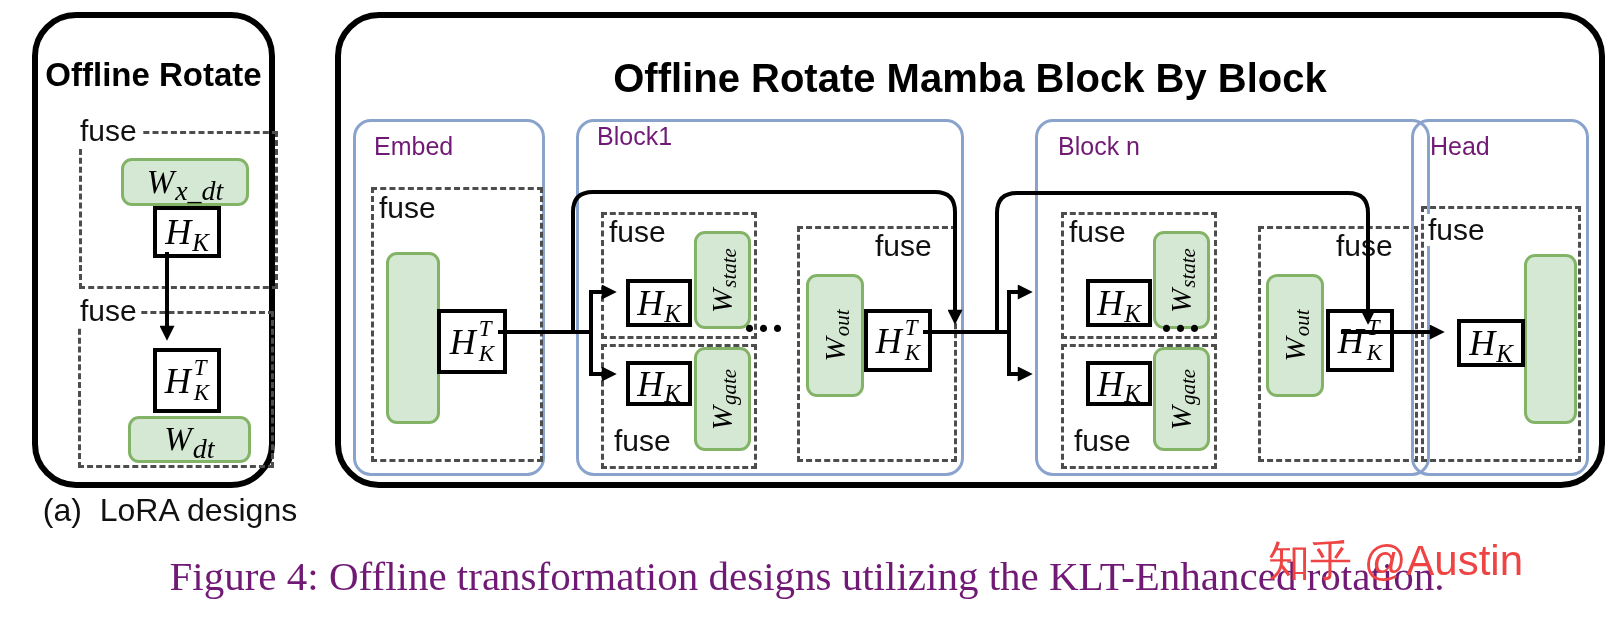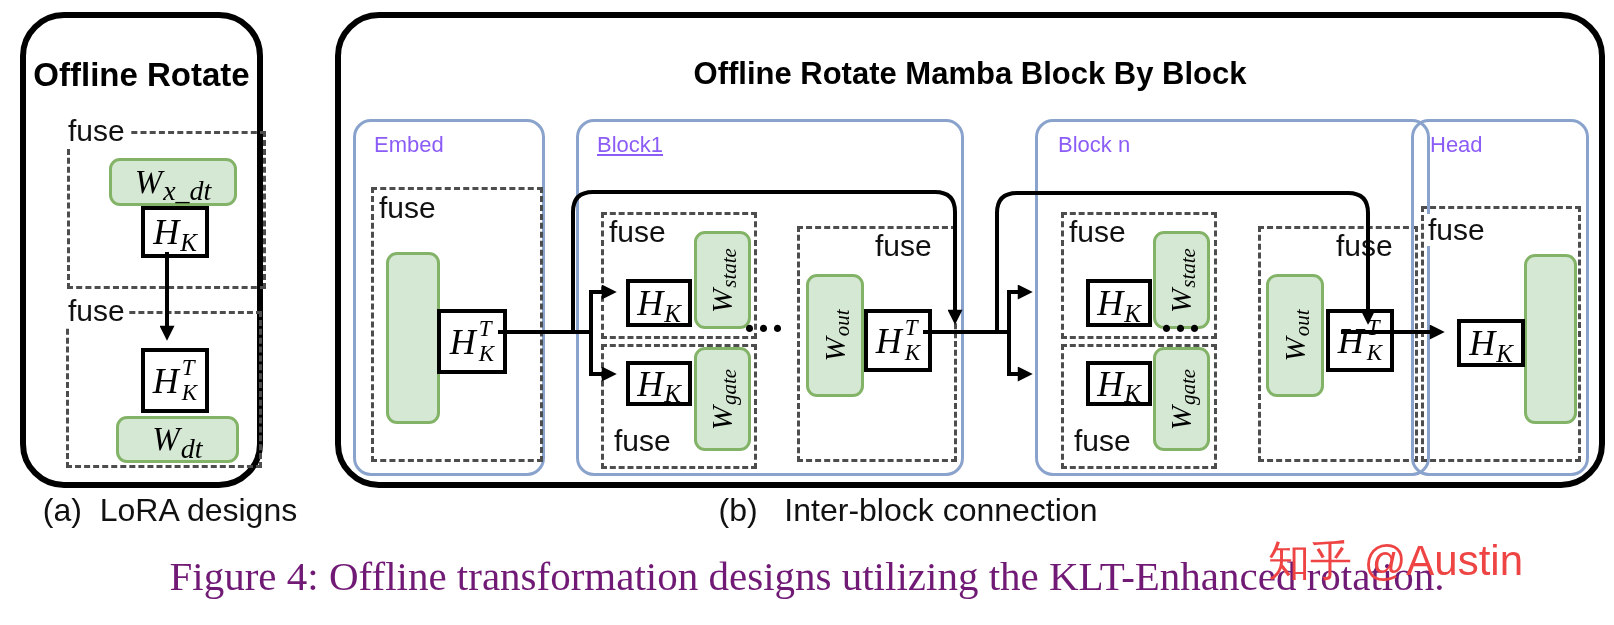--- a/index.html
+++ b/index.html
@@ -3,21 +3,21 @@
 <meta charset="utf-8">
 <style>
   html,body { margin:0; padding:0; background:#fff; }
   .canvas { position:relative; width:1614px; height:625px; background:#ffffff; overflow:hidden;
             font-family:"Liberation Sans", sans-serif; color:#111; }
 
   .panel  { position:absolute; border:6px solid #000; border-radius:44px; background:#fff; box-sizing:border-box; }
   .ptitle { position:absolute; left:0; right:0; text-align:center; font-weight:bold; color:#000; }
 
   .blue   { position:absolute; border:3px solid #8aa3cd; border-radius:18px; box-sizing:border-box; }
-  .blabel { position:absolute; font-size:22px; color:#8b5cf6; }
+  .blabel { position:absolute; font-size:25px; color:#701a75; }
 
   .dash   { position:absolute; border:3px dashed #4d4d4d; box-sizing:border-box; }
   .fuse   { position:absolute; font-size:30px; line-height:1.05; color:#111; background:#fff; padding:0 4px; }
 
   .green  { position:absolute; background:#d5e8d4; border:3px solid #82b366; border-radius:11px; box-sizing:border-box; }
   .glabel { position:absolute; inset:0; display:flex; align-items:center; justify-content:center;
             font-family:"Liberation Serif", serif; font-style:italic; color:#000; }
   .glabel .gin { display:flex; align-items:center; }
   .vert .gin { transform:rotate(-90deg); white-space:nowrap; }
 
@@ -40,21 +40,21 @@
   .dots   { position:absolute; font-family:"Liberation Serif", serif; font-weight:bold; font-size:44px;
             letter-spacing:3px; line-height:1; color:#000; }
 
   svg.overlay { position:absolute; left:0; top:0; z-index:20; pointer-events:none; }
 </style>
 </head>
 <body>
 
 <div class="canvas">
 
-  <div class="panel" style="left:20px; top:12px; width:243px; height:476px;">
+  <div class="panel" style="left:32px; top:12px; width:243px; height:476px;">
     <div class="ptitle" style="top:38px; font-size:33px;">Offline Rotate</div>
 
     <div class="dash" style="left:41px; top:113px; width:199px; height:158px;"></div>
     <div class="fuse" style="left:38px; top:97px;">fuse</div>
 
     <div class="green" style="left:83px; top:140px; width:128px; height:48px;">
       <div class="glabel">
         <span class="gin">
             <span class="mi2">W</span>
             <span class="msub2">x_dt</span>
@@ -81,38 +81,38 @@
         <span class="gin">
             <span class="mi2">W</span>
             <span class="msub2">dt</span>
           </span>
       </div>
     </div>
   </div>
   <div class="capt" style="left:5px; top:492px; width:330px;">(a)  LoRA designs</div>
 
   <div class="panel" style="left:335px; top:12px; width:1270px; height:476px;">
-    <div class="ptitle" style="top:38px; font-size:31px;">Offline Rotate Mamba Block By Block</div>
+    <div class="ptitle" style="top:38px; font-size:40px;">Offline Rotate Mamba Block By Block</div>
 
     <div class="blue" style="left:12px; top:101px; width:192px; height:357px;">
       <div class="blabel" style="left:18px; top:10px;">Embed</div>
       <div class="dash" style="left:15px; top:65px; width:172px; height:275px;"></div>
       <div class="fuse" style="left:19px; top:70px;">fuse</div>
       <div class="green" style="left:30px; top:130px; width:54px; height:172px;"></div>
       <div class="mathbox" style="left:81px; top:187px; width:70px; height:65px;">
         <span class="mi">H</span>
         <span class="stk">
           <span>T</span>
           <span>K</span>
         </span>
       </div>
     </div>
 
     <div class="blue" style="left:235px; top:101px; width:388px; height:357px;">
-      <div class="blabel" style="left:18px; top:10px;text-decoration:underline;">Block1</div>
+      <div class="blabel" style="left:18px; top:0;">Block1</div>
 
       <div class="dash" style="left:22px; top:90px; width:156px; height:127px;"></div>
       <div class="fuse" style="left:26px; top:94px;">fuse</div>
       <div class="green vert" style="left:115px; top:109px; width:57px; height:98px;">
         <div class="glabel">
           <span class="gin">
               <span class="mi3">W</span>
               <span class="msub3">state</span>
             </span>
         </div>
@@ -216,21 +216,20 @@
       <div class="mathbox" style="left:43px; top:197px; width:68px; height:48px;">
         <span class="mi">H</span>
           <span class="msub">K</span>
       </div>
     </div>
   </div>
 
   <div class="dots" style="left:744px; top:296px;">...</div>
   <div class="dots" style="left:1161px; top:296px;">...</div>
 
-  <div class="capt" style="left:608px; top:492px; width:600px;">(b)   Inter-block connection</div>
 
   <div class="figcap">Figure 4: Offline transformation designs utilizing the KLT-Enhanced rotation.</div>
   <div class="wmark">知乎 @Austin</div>
 
   <svg class="overlay" width="1614" height="625" viewBox="0 0 1614 625">
     <defs>
       <marker id="ah" viewBox="0 0 10 10" refX="1.5" refY="5" markerUnits="userSpaceOnUse" markerWidth="16" markerHeight="15" orient="auto">
         <path d="M0,0 L10,5 L0,10 z" fill="#000"></path>
       </marker>
     </defs>

